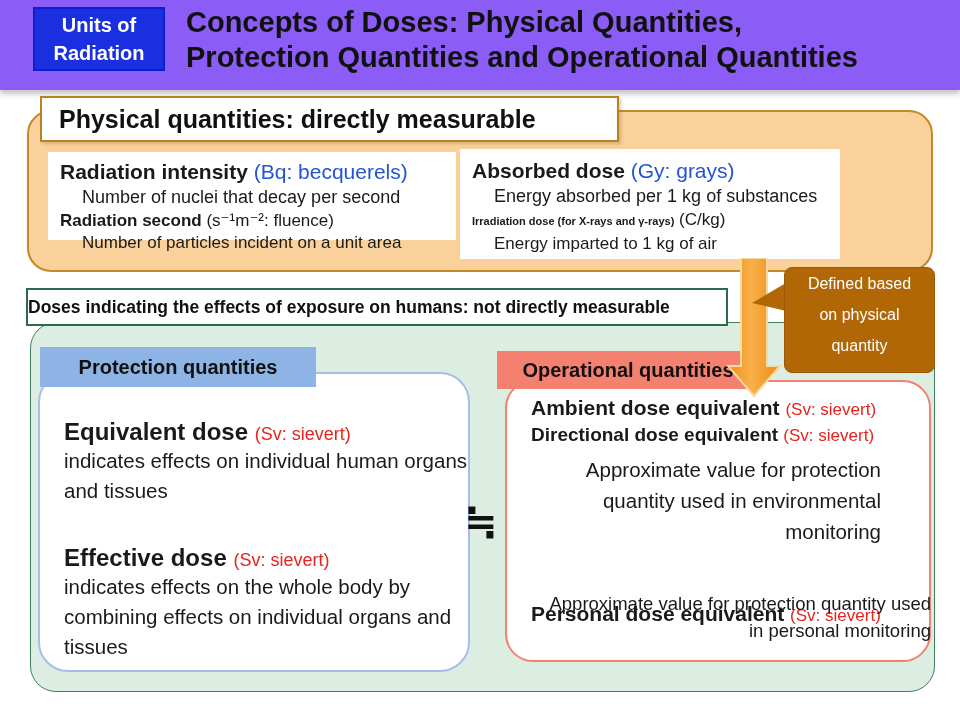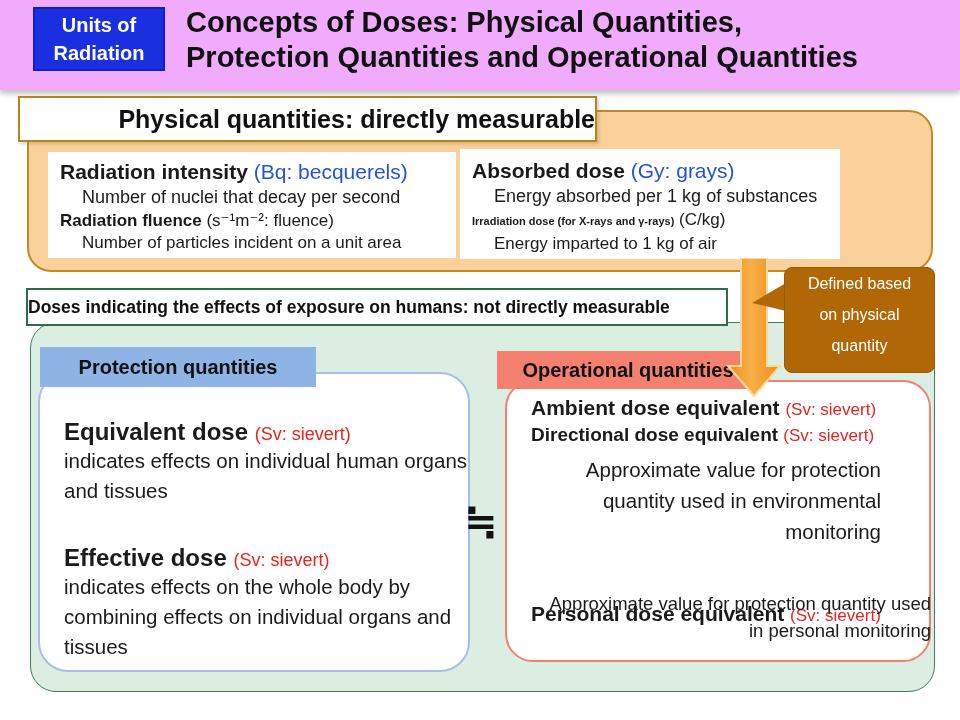--- a/index.html
+++ b/index.html
@@ -2,37 +2,37 @@
 <html><head>
 <meta charset="utf-8">
 <style>
   * { margin:0; padding:0; box-sizing:border-box; }
   html,body { background:#fff; }
   body { font-family:"Liberation Sans","DejaVu Sans",sans-serif; }
   #slide { position:relative; width:960px; height:720px; background:#ffffff; overflow:hidden; }
 
   
   .header { position:absolute; left:0; top:0; width:960px; height:90px;
-            background:#f0abfc; box-shadow:0 4px 5px rgba(110,110,110,.4); }
+            background:#8b5cf6; box-shadow:0 4px 5px rgba(110,110,110,.4); }
   .badge { position:absolute; left:33px; top:7px; width:132px; height:64px;
            background:#1a2fe0; border:2px solid #1020c8; color:#fff;
            font-weight:bold; font-size:20px; line-height:28px; text-align:center;
            display:flex; flex-direction:column; justify-content:center; }
   .title { position:absolute; left:186px; top:5px; color:#111; font-weight:bold;
            font-size:29px; line-height:35px; white-space:nowrap; }
 
   
   .orange-panel { position:absolute; left:27px; top:110px; width:906px; height:162px;
                   background:#fbd19b; border:2px solid #c08a28; border-radius:24px; }
-  .phys-label { position:absolute; left:18px; top:96px; width:579px; height:46px;
+  .phys-label { position:absolute; left:40px; top:96px; width:579px; height:46px;
                 background:#fff; border:2px solid #b8821e; color:#111;
-                font-size:25px; font-weight:bold; line-height:42px; padding-left:28px;
-                box-shadow:2px 2px 3px rgba(150,120,60,.35);text-align:right; }
+                font-size:25px; font-weight:bold; line-height:42px; padding-left:17px;
+                box-shadow:2px 2px 3px rgba(150,120,60,.35); }
   .phys-box { position:absolute; background:#fff; color:#1a1a1a; }
-  .phys-box-left  { left:48px;  top:152px; width:408px; height:106px; padding:6px 0 0 12px; }
+  .phys-box-left  { left:48px;  top:152px; width:408px; height:88px; padding:6px 0 0 12px; }
   .phys-box-right { left:460px; top:149px; width:380px; height:110px; padding:8px 0 0 12px; }
   .pb-title { font-size:21px; font-weight:bold; line-height:28px; white-space:nowrap; }
   .pb-unit  { color:#2254d3; font-weight:normal; }
   .pb-line  { font-size:18px; line-height:23px; padding-left:22px; white-space:nowrap; }
   .pb-sub   { font-size:17px; line-height:23px; white-space:nowrap; }
   .pb-sub b { font-size:17px; }
   .pb-line2 { font-size:17px; line-height:22px; padding-left:22px; white-space:nowrap; }
 
   
   .doses-label { position:absolute; left:26px; top:288px; width:702px; height:38px;
@@ -100,21 +100,21 @@
   <div class="orange-panel"></div>
   <div class="phys-label">Physical quantities: directly measurable</div>
 
   <div class="phys-box phys-box-left">
     <div class="pb-title">
       <b>Radiation intensity</b>
       <span class="pb-unit">(Bq: becquerels)</span>
     </div>
     <div class="pb-line">Number of nuclei that decay per second</div>
     <div class="pb-sub">
-      <b>Radiation fluence</b>
+      <b>Radiation second</b>
       <span>(s⁻¹m⁻²: fluence)</span>
     </div>
     <div class="pb-line2">Number of particles incident on a unit area</div>
   </div>
 
   <div class="phys-box phys-box-right">
     <div class="pb-title">
       <b>Absorbed dose</b>
       <span class="pb-unit">(Gy: grays)</span>
     </div>

